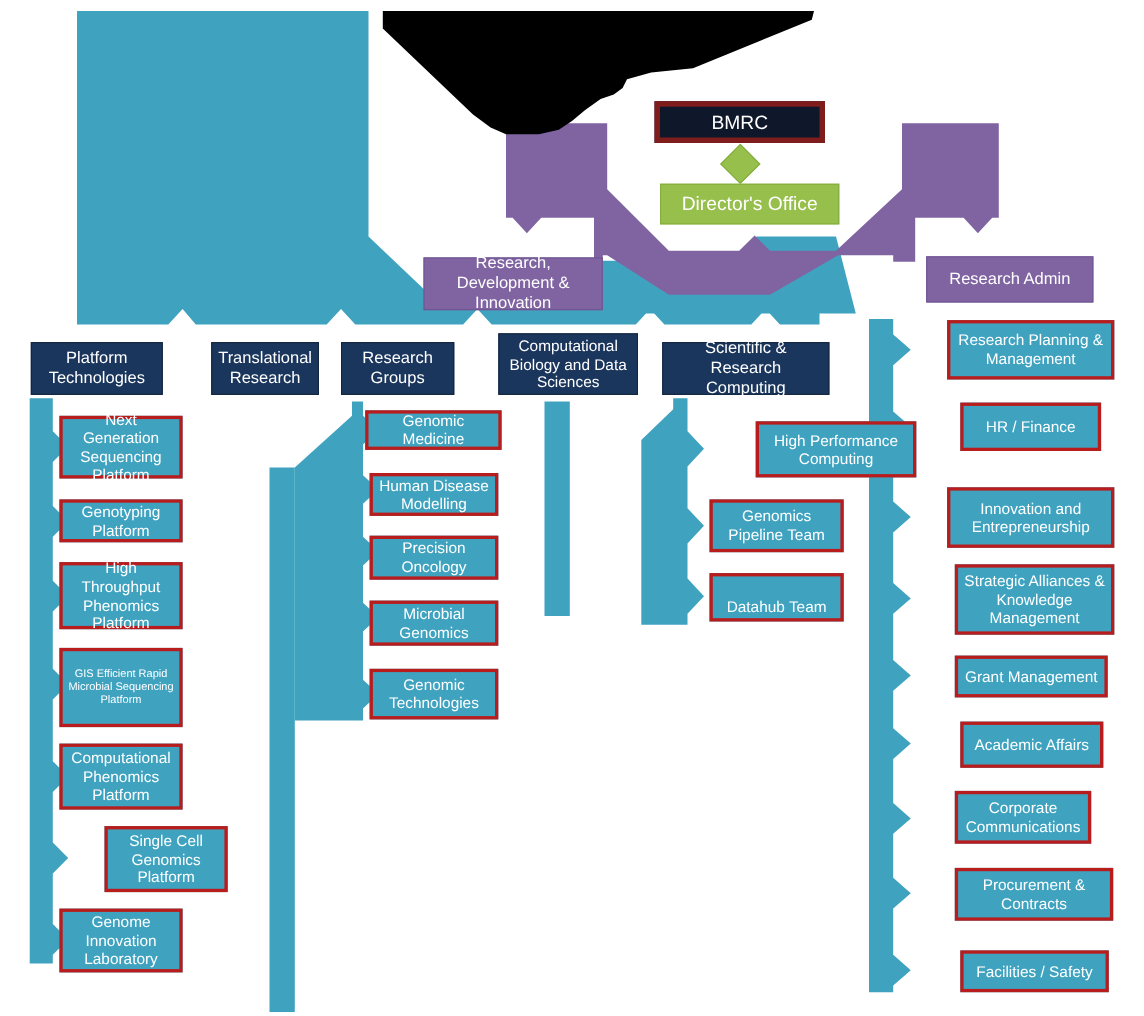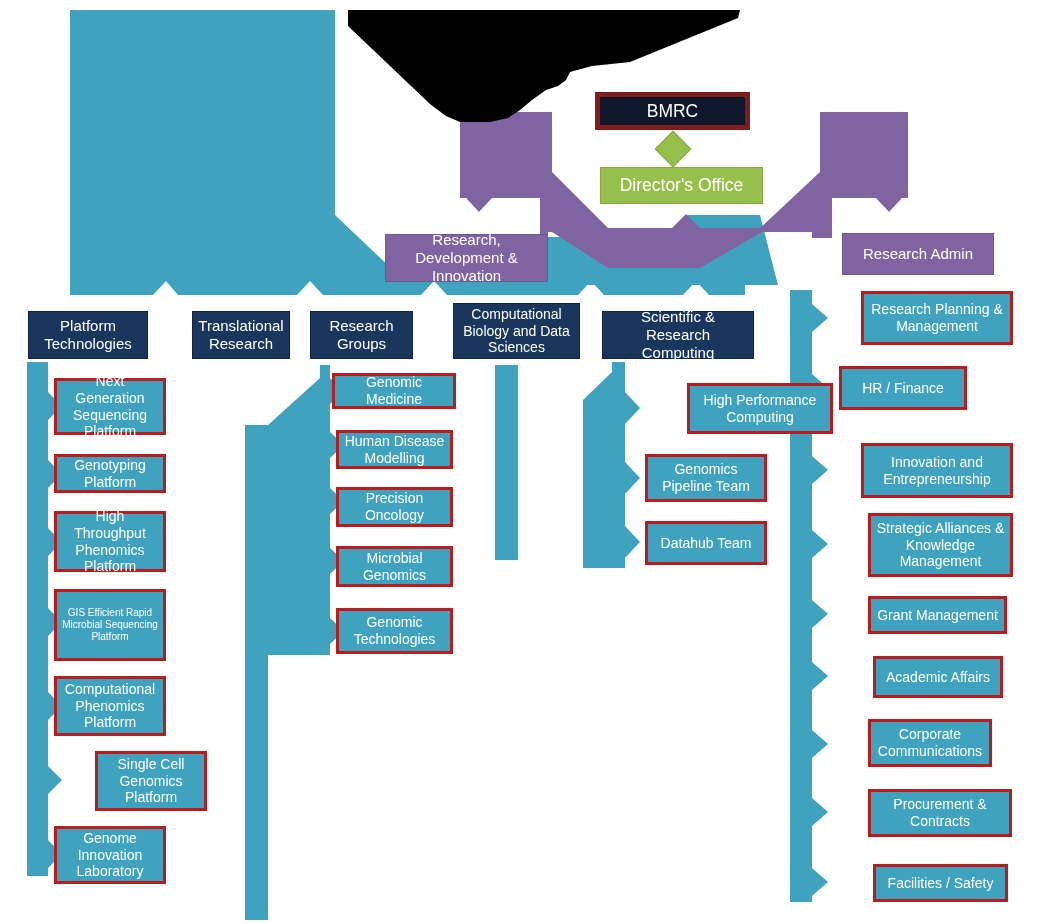--- a/index.html
+++ b/index.html
@@ -255,28 +255,28 @@
   <div class="node teal" style="left:336px;top:608px;width:117px;height:46px;">
     <span>Genomic Technologies</span>
   </div>
 
   <div class="node teal" style="left:645px;top:383px;width:146px;height:51px;margin-left:42px;">
     <span>High Performance Computing</span>
   </div>
   <div class="node teal" style="left:645px;top:454px;width:122px;height:48px;">
     <span>Genomics Pipeline Team</span>
   </div>
-  <div class="node teal" style="left:645px;top:521px;width:122px;height:44px;">
+  <div class="node teal" style="left:645px;top:521px;width:122px;height:44px;align-items:flex-end;">
     <span>Datahub Team</span>
   </div>
 
   <div class="node teal" style="left:861px;top:291px;width:152px;height:54px;">
     <span>Research Planning &amp; Management</span>
   </div>
-  <div class="node teal" style="left:839px;top:366px;width:128px;height:44px;">
+  <div class="node teal" style="left:873px;top:366px;width:128px;height:44px;">
     <span>HR / Finance</span>
   </div>
   <div class="node teal" style="left:861px;top:443px;width:152px;height:55px;">
     <span>Innovation and Entrepreneurship</span>
   </div>
   <div class="node teal" style="left:868px;top:513px;width:145px;height:64px;">
     <span>Strategic Alliances &amp; Knowledge Management</span>
   </div>
   <div class="node teal" style="left:868px;top:596px;width:139px;height:38px;">
     <span>Grant Management</span>

